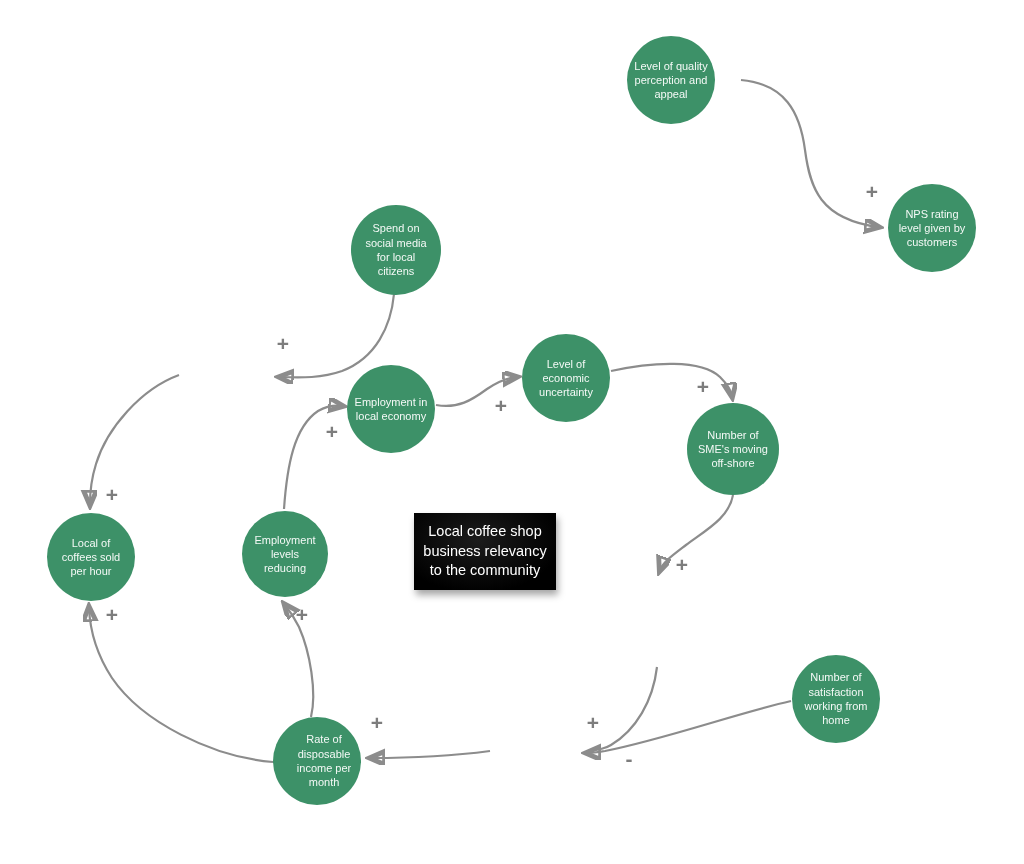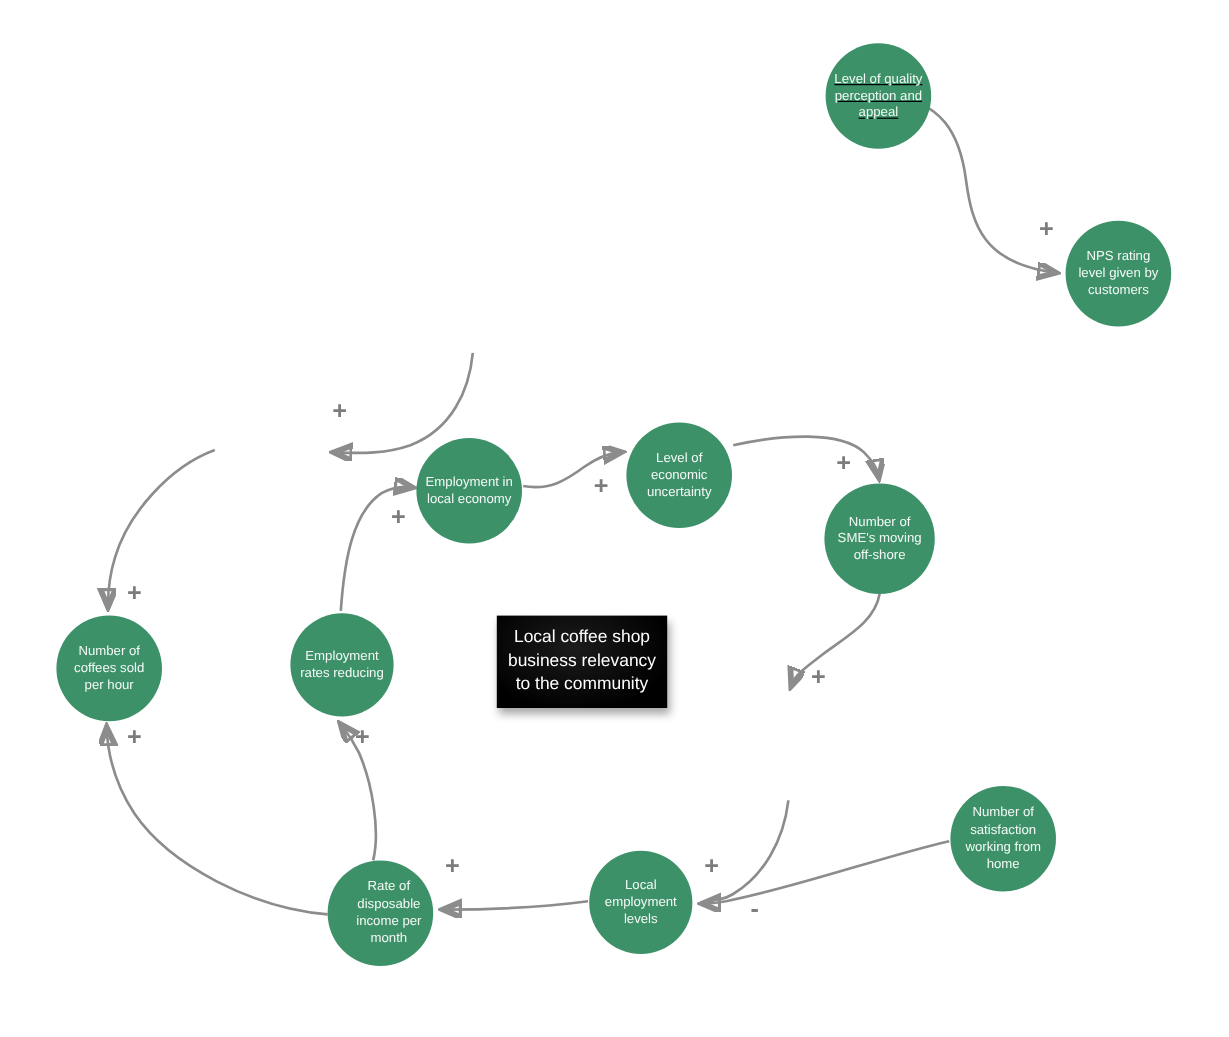--- a/index.html
+++ b/index.html
@@ -106,46 +106,46 @@
   <span class="sign" style="left:332px; top:431px;">+</span>
   <span class="sign" style="left:501px; top:405px;">+</span>
   <span class="sign" style="left:703px; top:386px;">+</span>
   <span class="sign" style="left:682px; top:564px;">+</span>
   <span class="sign" style="left:593px; top:722px;">+</span>
   <span class="sign" style="left:629px; top:758px;">-</span>
   <span class="sign" style="left:377px; top:722px;">+</span>
   <span class="sign" style="left:112px; top:614px;">+</span>
   <span class="sign" style="left:302px; top:614px;">+</span>
 
-  <div class="node" style="left:688px; top:36px;  width:88px; height:88px;text-decoration:underline;">
+  <div class="node" style="left:627px; top:36px;  width:88px; height:88px;">
     <span class="lbl">Level of quality perception and appeal</span>
   </div>
   <div class="node" style="left:888px; top:184px; width:88px; height:88px;">
     <span class="lbl">NPS rating level given by customers</span>
   </div>
+  <div class="node" style="left:351px; top:205px; width:90px; height:90px;">
+    <span class="lbl">Spend on social media for local citizens</span>
+  </div>
   <div class="node" style="left:347px; top:365px; width:88px; height:88px;">
     <span class="lbl">Employment in local economy</span>
   </div>
-  <div class="node" style="left:522px; top:352px; width:88px; height:88px;justify-content:center;">
+  <div class="node" style="left:522px; top:334px; width:88px; height:88px;justify-content:center;">
     <span class="lbl">Level of economic uncertainty</span>
   </div>
   <div class="node" style="left:687px; top:403px; width:92px; height:92px;">
     <span class="lbl">Number of SME's moving off-shore</span>
   </div>
   <div class="node" style="left:47px;  top:513px; width:88px; height:88px;">
-    <span class="lbl">Number of coffees sold per hour</span>
+    <span class="lbl">Local of coffees sold per hour</span>
   </div>
   <div class="node" style="left:242px; top:511px; width:86px; height:86px;">
-    <span class="lbl">Employment rates reducing</span>
+    <span class="lbl">Employment levels reducing</span>
   </div>
   <div class="node" style="left:792px; top:655px; width:88px; height:88px;">
     <span class="lbl">Number of satisfaction working from home</span>
-  </div>
-  <div class="node" style="left:491px; top:709px; width:86px; height:86px;">
-    <span class="lbl">Local employment levels</span>
   </div>
   <div class="node" style="left:273px; top:717px; width:88px; height:88px;justify-content:flex-end;">
     <span class="lbl">Rate of disposable income per month</span>
   </div>
 
   <div id="center-box">
     <span class="lbl">Local coffee shop business relevancy to the community</span>
   </div>
 
 </div>

